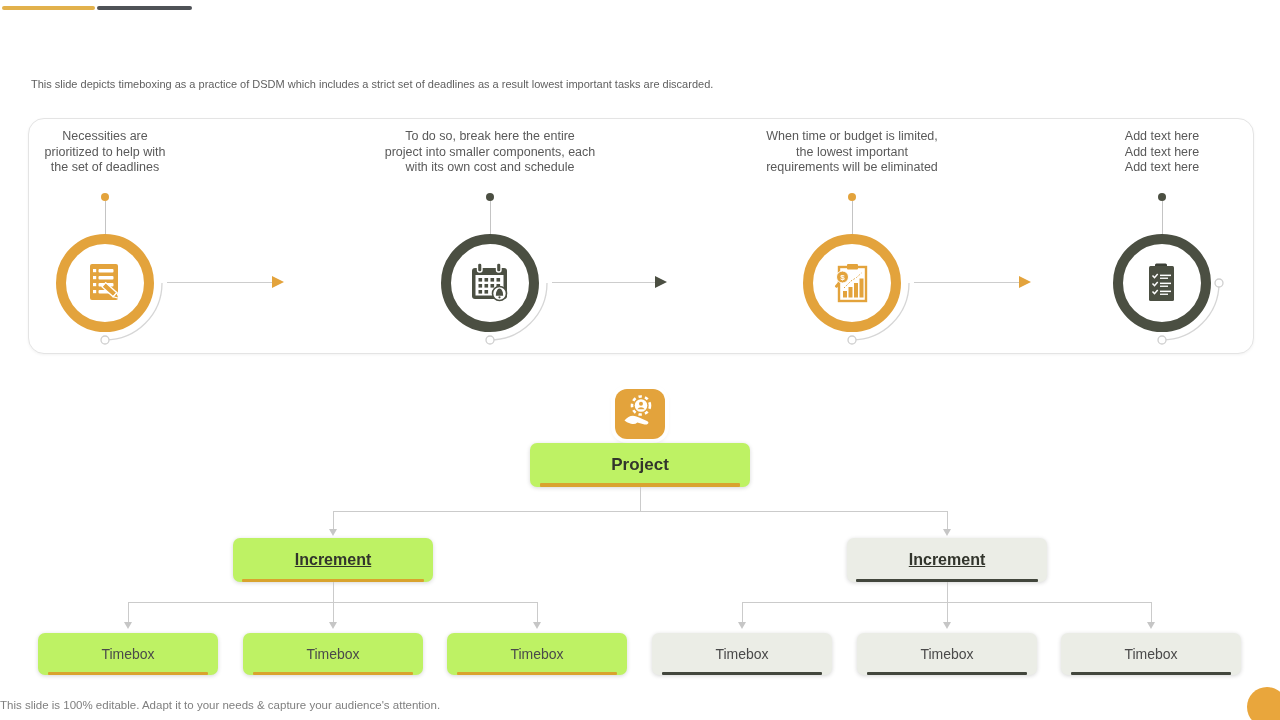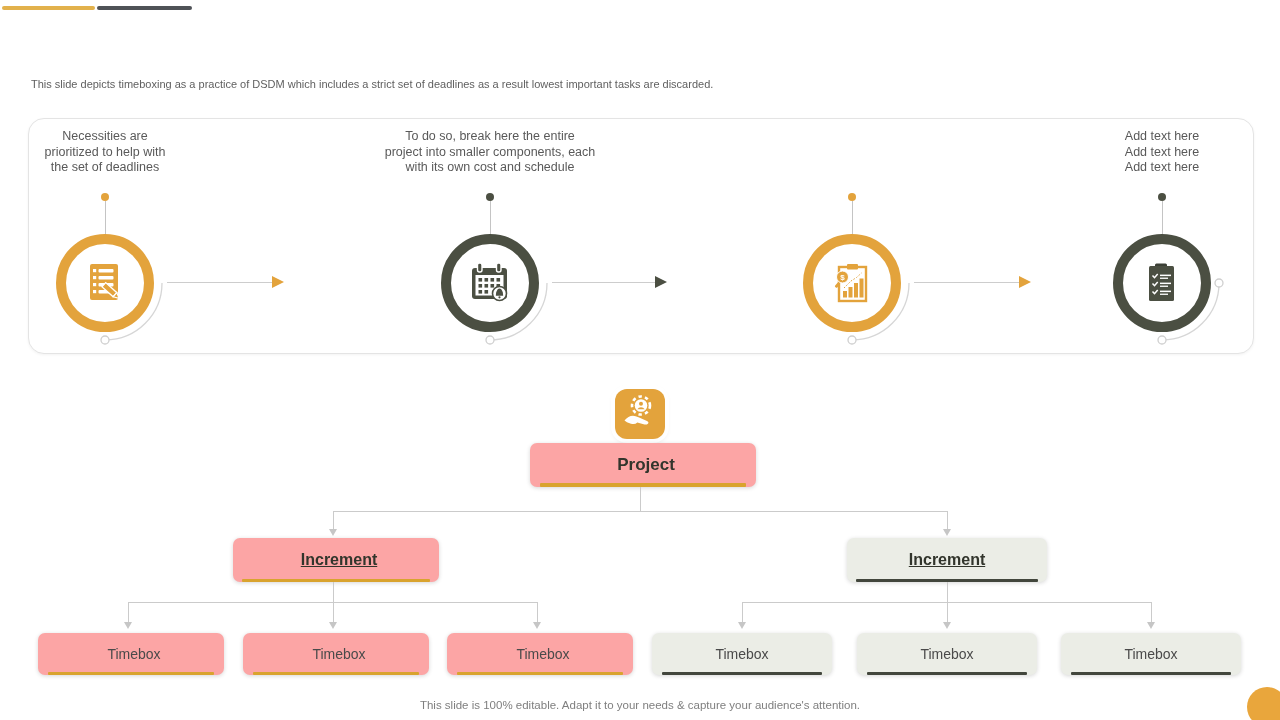--- a/index.html
+++ b/index.html
@@ -27,47 +27,50 @@
   .tri-r.orange{border-left:12px solid #E3A33C;} .tri-r.dark{border-left:12px solid #4B4F42;}
   
   .conn-v{position:absolute;width:1px;background:#CBCBCB;}
   .conn-h{position:absolute;height:1px;background:#CBCBCB;}
   .tri-d{position:absolute;width:0;height:0;border-left:4.5px solid transparent;
          border-right:4.5px solid transparent;border-top:7px solid #C6C6C6;}
   .proj-icon{position:absolute;left:615px;top:389px;width:50px;height:50px;border-radius:12px;
              background:#E3A33C;box-shadow:0 0 0 4px rgba(255,255,255,0.95),0 2px 6px rgba(0,0,0,0.18);}
   .node{position:absolute;border-radius:7px;box-shadow:0 1px 4px rgba(0,0,0,0.16);
         display:flex;align-items:center;justify-content:center;}
-  .node.cream{background:#fca5a5;padding-left:6px;} .node.gray{background:#EBEDE6;}
+  .node.cream{background:#bef264;} .node.gray{background:#EBEDE6;}
   .underline{position:absolute;bottom:0;height:4px;border-radius:1px;}
   .underline.gold{background:#D9A32E;} .underline.darkline{background:#42463C;}
   .proj-label{font-size:17px;font-weight:bold;color:#32352C;}
   .inc-label{font-size:16px;font-weight:bold;color:#32352C;text-decoration:underline;}
   .tb-label{font-size:14px;color:#4A4A4A;}
-  .footer{position:absolute;left:0;top:699px;width:100%;text-align:center;font-size:11.5px;color:#7F7F7F;}
+  .footer{position:absolute;left:0;top:699px;width:100%;font-size:11.5px;color:#7F7F7F;}
   .corner-circle{position:absolute;left:1247px;top:687px;width:40px;height:40px;border-radius:50%;background:#E9A63C;}
 </style>
 </head>
 <body>
 
 <div id="slide">
 
   <div class="bar yellow"></div>
   <div class="bar dark"></div>
 
   <div class="subtitle">This slide depicts timeboxing as a practice of DSDM which includes a strict set of deadlines as a result lowest important tasks are discarded.</div>
 
   <div class="panel"></div>
 
   <div class="step-text" style="left:-10px;width:230px;">Necessities are
 prioritized to help with
 the set of deadlines</div>
   <div class="step-text" style="left:340px;width:300px;">To do so, break here the entire
 project into smaller components, each
 with its own cost and schedule</div>
+  <div class="step-text" style="left:712px;width:280px;">When time or budget is limited,
+the lowest important
+requirements will be eliminated</div>
   <div class="step-text" style="left:1072px;width:180px;">Add text here
 Add text here
 Add text here</div>
 
   <div class="dot orange" style="left:101px;"></div>
   <div class="dot dark" style="left:486px;"></div>
   <div class="dot orange" style="left:848px;"></div>
   <div class="dot dark" style="left:1158px;"></div>
   <div class="stem" style="left:104.5px;"></div>
   <div class="stem" style="left:489.5px;"></div>

